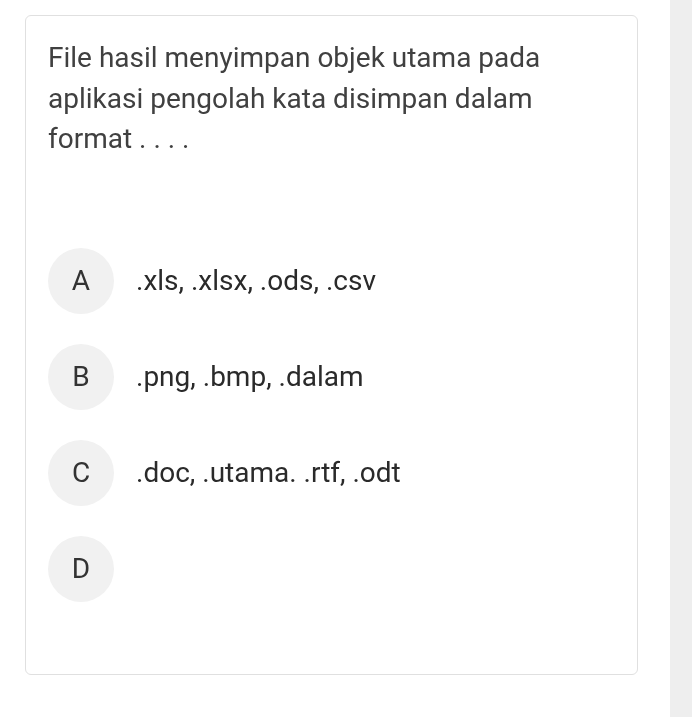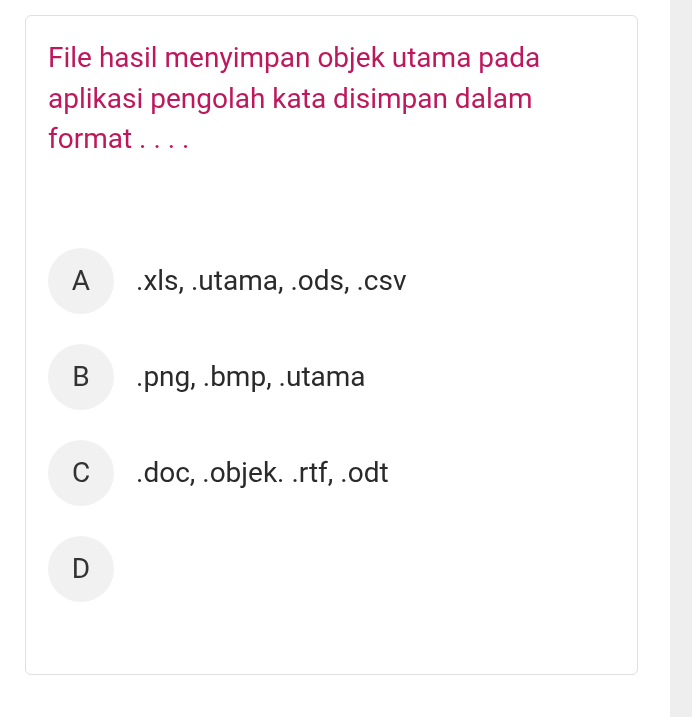--- a/index.html
+++ b/index.html
@@ -37,21 +37,21 @@
       width: 613px;
       height: 660px;
       border: 1px solid #e0e0e0;
       border-radius: 6px;
       background: #ffffff;
       padding: 22px 22px 22px 22px;
     }
     .question-text {
       font-size: 28px;
       line-height: 1.45;
-      color: #be185d;
+      color: #404040;
       font-weight: 400;
       margin-bottom: 88px;
     }
     .options {
       display: flex;
       flex-direction: column;
       gap: 30px;
     }
     .option {
       display: flex;
@@ -81,31 +81,31 @@
 </head>
 <body>
 
 <div class="page-wrap">
   <div class="question-card">
     <div class="question-text">File hasil menyimpan objek utama pada aplikasi pengolah kata disimpan dalam format . . . .</div>
     <div class="options">
 
       <div class="option">
         <div class="option-letter">A</div>
-        <div class="option-label">.xls, .utama, .ods, .csv</div>
+        <div class="option-label">.xls, .xlsx, .ods, .csv</div>
       </div>
 
       <div class="option">
         <div class="option-letter">B</div>
-        <div class="option-label">.png, .bmp, .utama</div>
+        <div class="option-label">.png, .bmp, .dalam</div>
       </div>
 
       <div class="option">
         <div class="option-letter">C</div>
-        <div class="option-label">.doc, .objek. .rtf, .odt</div>
+        <div class="option-label">.doc, .utama. .rtf, .odt</div>
       </div>
 
       <div class="option">
         <div class="option-letter">D</div>
       </div>
 
     </div>
   </div>
 </div>
 <div class="right-edge"></div>

